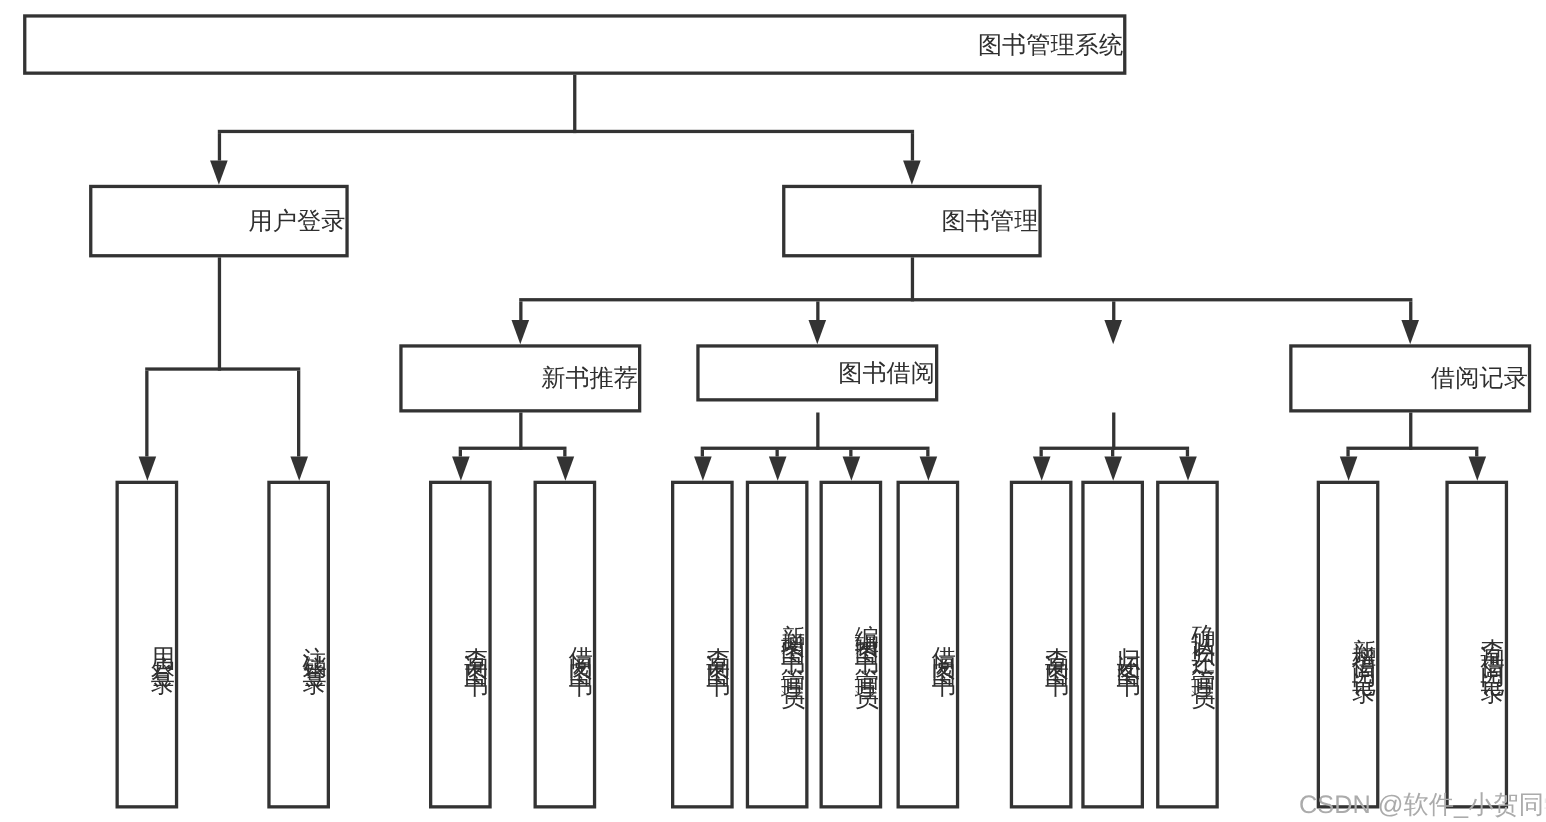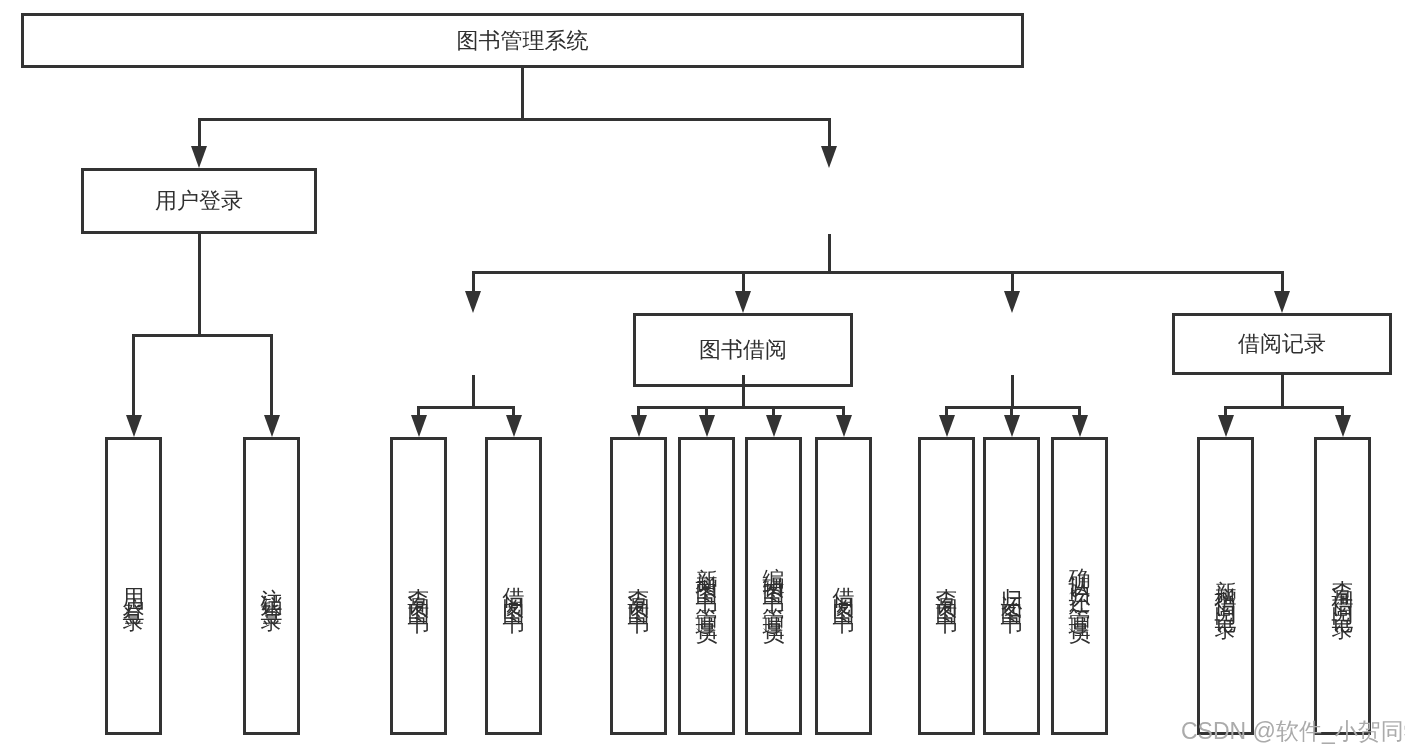--- a/index.html
+++ b/index.html
@@ -3,21 +3,21 @@
 <meta charset="utf-8">
 <style>
   :root{ --line:#333333; --text:#2f2f2f; --wm:#ababab; --bg:#ffffff; }
   html,body{margin:0;padding:0;background:var(--bg);}
   #canvas{
     position:relative; width:1405px; height:747px; background:var(--bg);
     font-family:"Liberation Sans", sans-serif; overflow:hidden;
   }
   .box{
     position:absolute; box-sizing:border-box; border:3px solid var(--line);
-    background:#fff; display:flex; align-items:center; justify-content:center;
+    background:#fff; display:flex; align-items:center; justify-content:flex-end;
     font-size:22px; color:var(--text); line-height:1;
   }
   .box.vert span{
     writing-mode:vertical-rl; text-orientation:mixed; letter-spacing:8px; line-height:1;
   }
   .hl{position:absolute; height:3px; background:var(--line);}
   .vl{position:absolute; width:3px; background:var(--line);}
   .arrow{position:absolute; width:16px; display:flex; flex-direction:column; align-items:center;}
   .arrow .shaft{width:3px; flex:1; background:var(--line);}
   .arrow .head{width:0; height:0; border-left:8px solid transparent;
@@ -32,22 +32,28 @@
 
 <div id="canvas">
 
   <div class="box" style="left:21px;top:13px;width:1003px;height:55px">
     <span>图书管理系统</span>
   </div>
 
   <div class="box" style="left:81px;top:168px;width:236px;height:66px">
     <span>用户登录</span>
   </div>
-
-  <div class="box" style="left:633px;top:313px;width:220px;height:74px">
+  <div class="box" style="left:711px;top:168px;width:236px;height:66px">
+    <span>图书管理</span>
+  </div>
+
+  <div class="box" style="left:363px;top:313px;width:220px;height:62px">
+    <span>新书推荐</span>
+  </div>
+  <div class="box" style="left:633px;top:313px;width:220px;height:52px">
     <span>图书借阅</span>
   </div>
   <div class="box" style="left:1172px;top:313px;width:220px;height:62px">
     <span>借阅记录</span>
   </div>
 
   <div class="box vert" style="left:105px;top:437px;width:57px;height:298px">
     <span>用户登录</span>
   </div>
   <div class="box vert" style="left:243px;top:437px;width:57px;height:298px">

